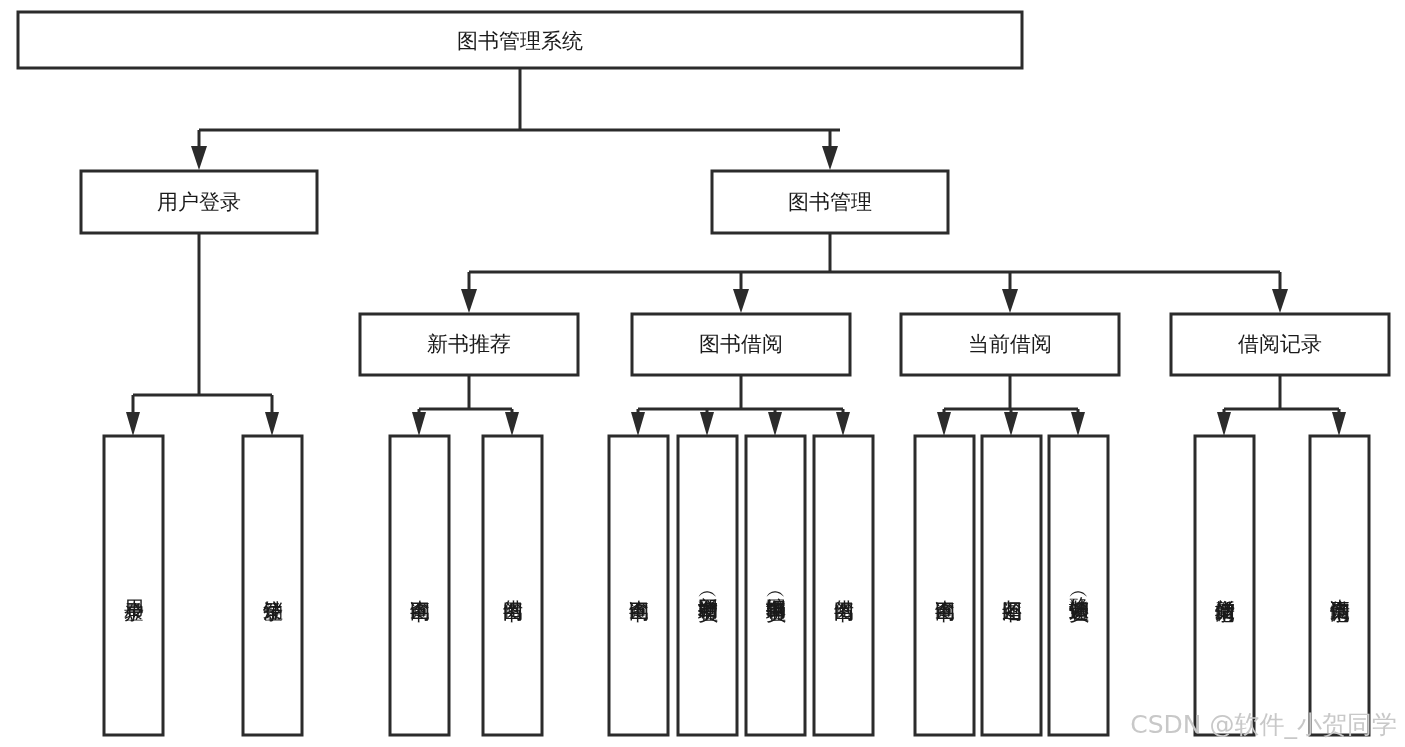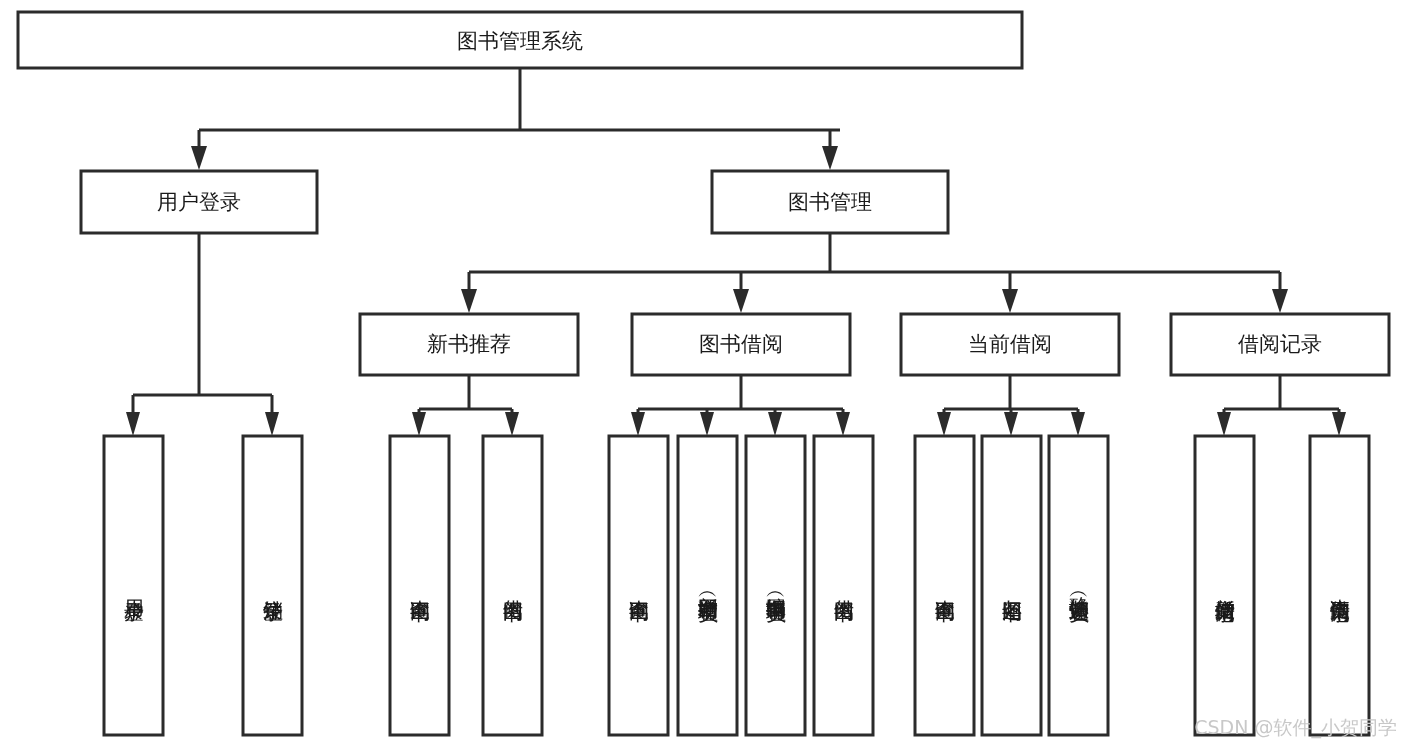--- a/index.html
+++ b/index.html
@@ -46,21 +46,21 @@
   }
   .arrow-head {
     fill: #2b2b2b;
     stroke: none;
   }
   .watermark {
     position: absolute;
     right: 8px;
     bottom: 6px;
     color: #c8c8c8;
-    font-size: 19px;
+    font-size: 25px;
     font-family: "DejaVu Sans", "Liberation Sans", sans-serif;
     white-space: nowrap;
     pointer-events: none;
   }
 </style>
 </head>
 <body>
 
 <svg id="diagram" viewBox="0 0 1405 747">
 

